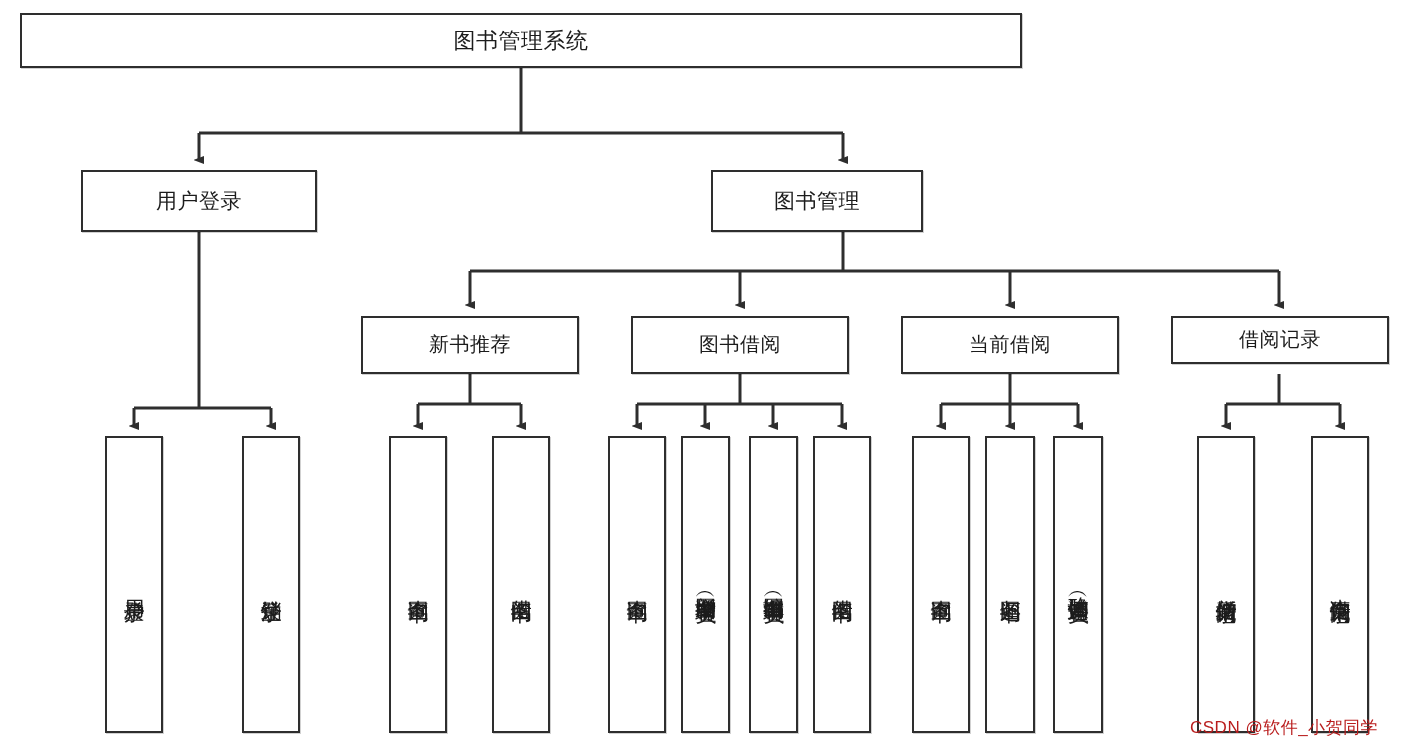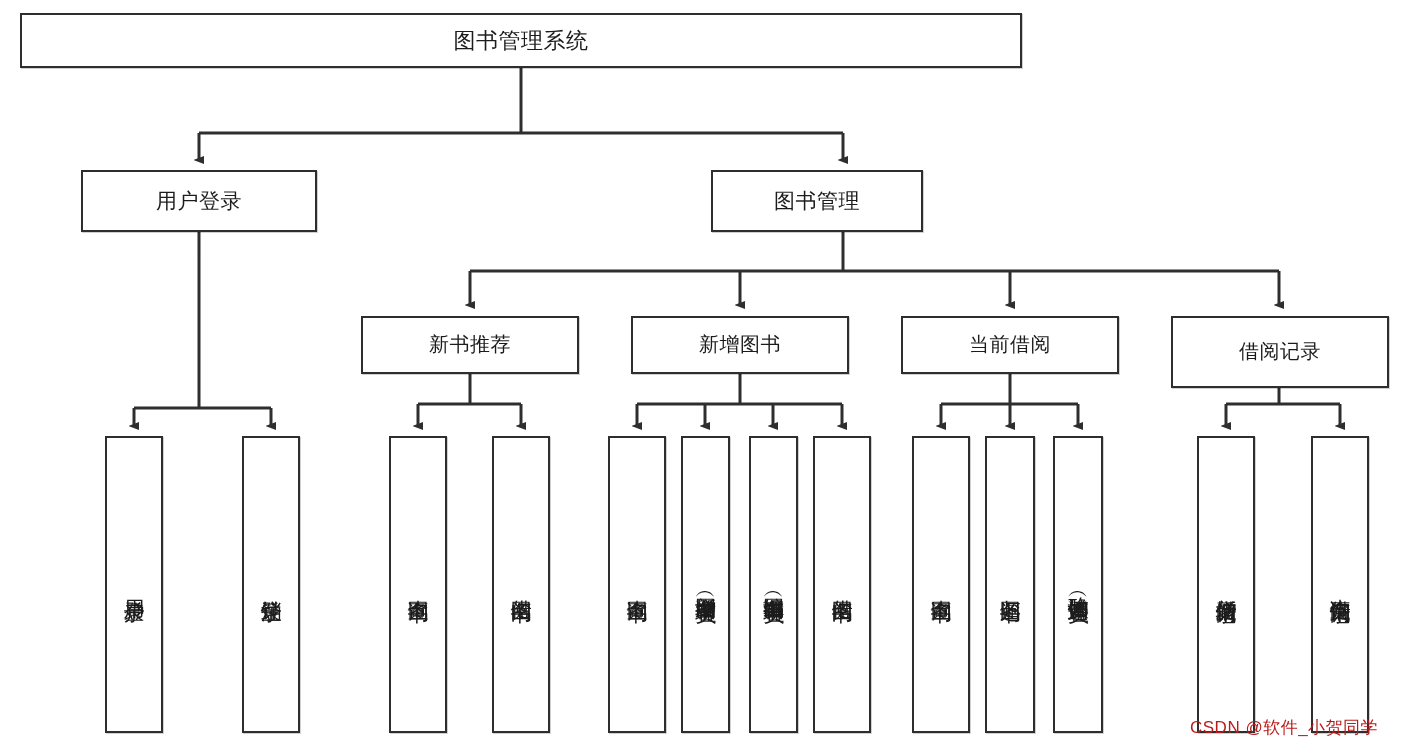--- a/index.html
+++ b/index.html
@@ -129,26 +129,26 @@
     <span class="label">用户登录</span>
   </div>
   <div class="node lvl2" style="left:711px; top:170px; width:212px; height:62px;">
     <span class="label">图书管理</span>
   </div>
 
   <div class="node lvl3" style="left:361px; top:316px; width:218px; height:58px;">
     <span class="label">新书推荐</span>
   </div>
   <div class="node lvl3" style="left:631px; top:316px; width:218px; height:58px;">
-    <span class="label">新增图书</span>
+    <span class="label">图书借阅</span>
   </div>
   <div class="node lvl3" style="left:901px; top:316px; width:218px; height:58px;">
     <span class="label">当前借阅</span>
   </div>
-  <div class="node lvl3" style="left:1171px; top:316px; width:218px; height:72px;">
+  <div class="node lvl3" style="left:1171px; top:316px; width:218px; height:48px;">
     <span class="label">借阅记录</span>
   </div>
 
   <div class="node leaf" style="left:105px; top:436px; width:58px; height:297px;">
     <span class="label">用户登录</span>
   </div>
   <div class="node leaf" style="left:242px; top:436px; width:58px; height:297px;">
     <span class="label">注销登录</span>
   </div>
 

